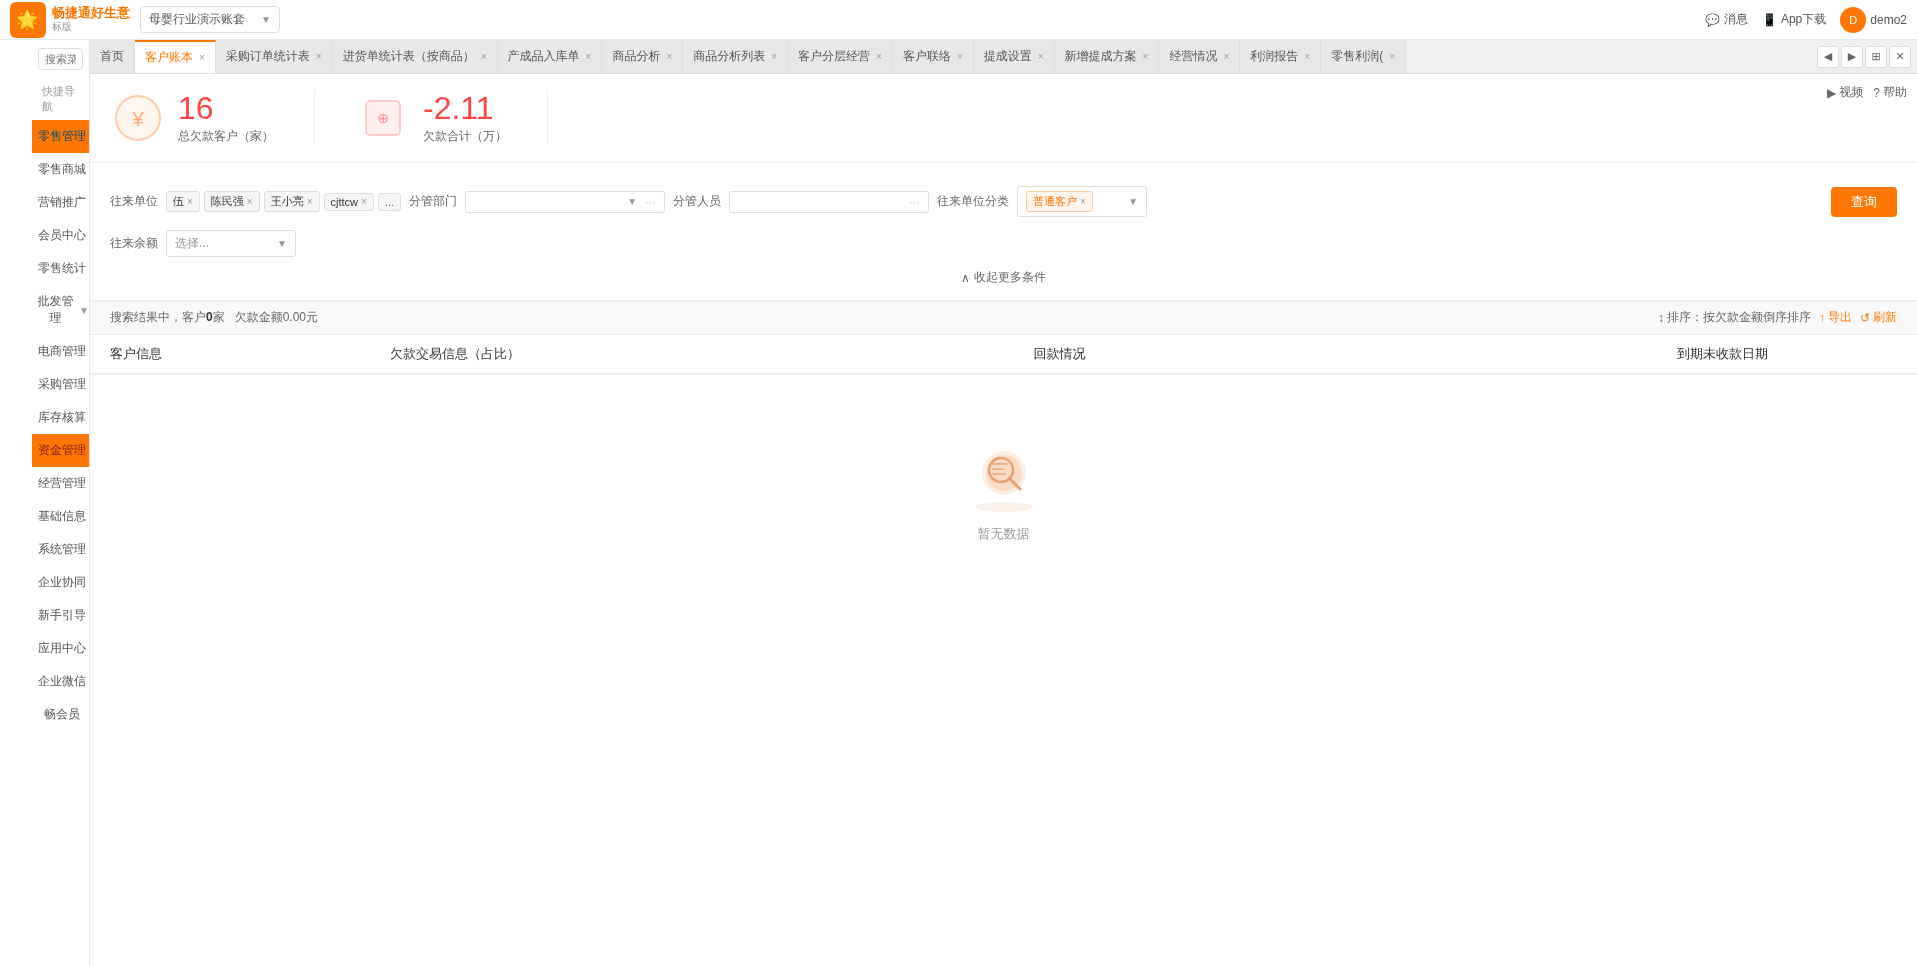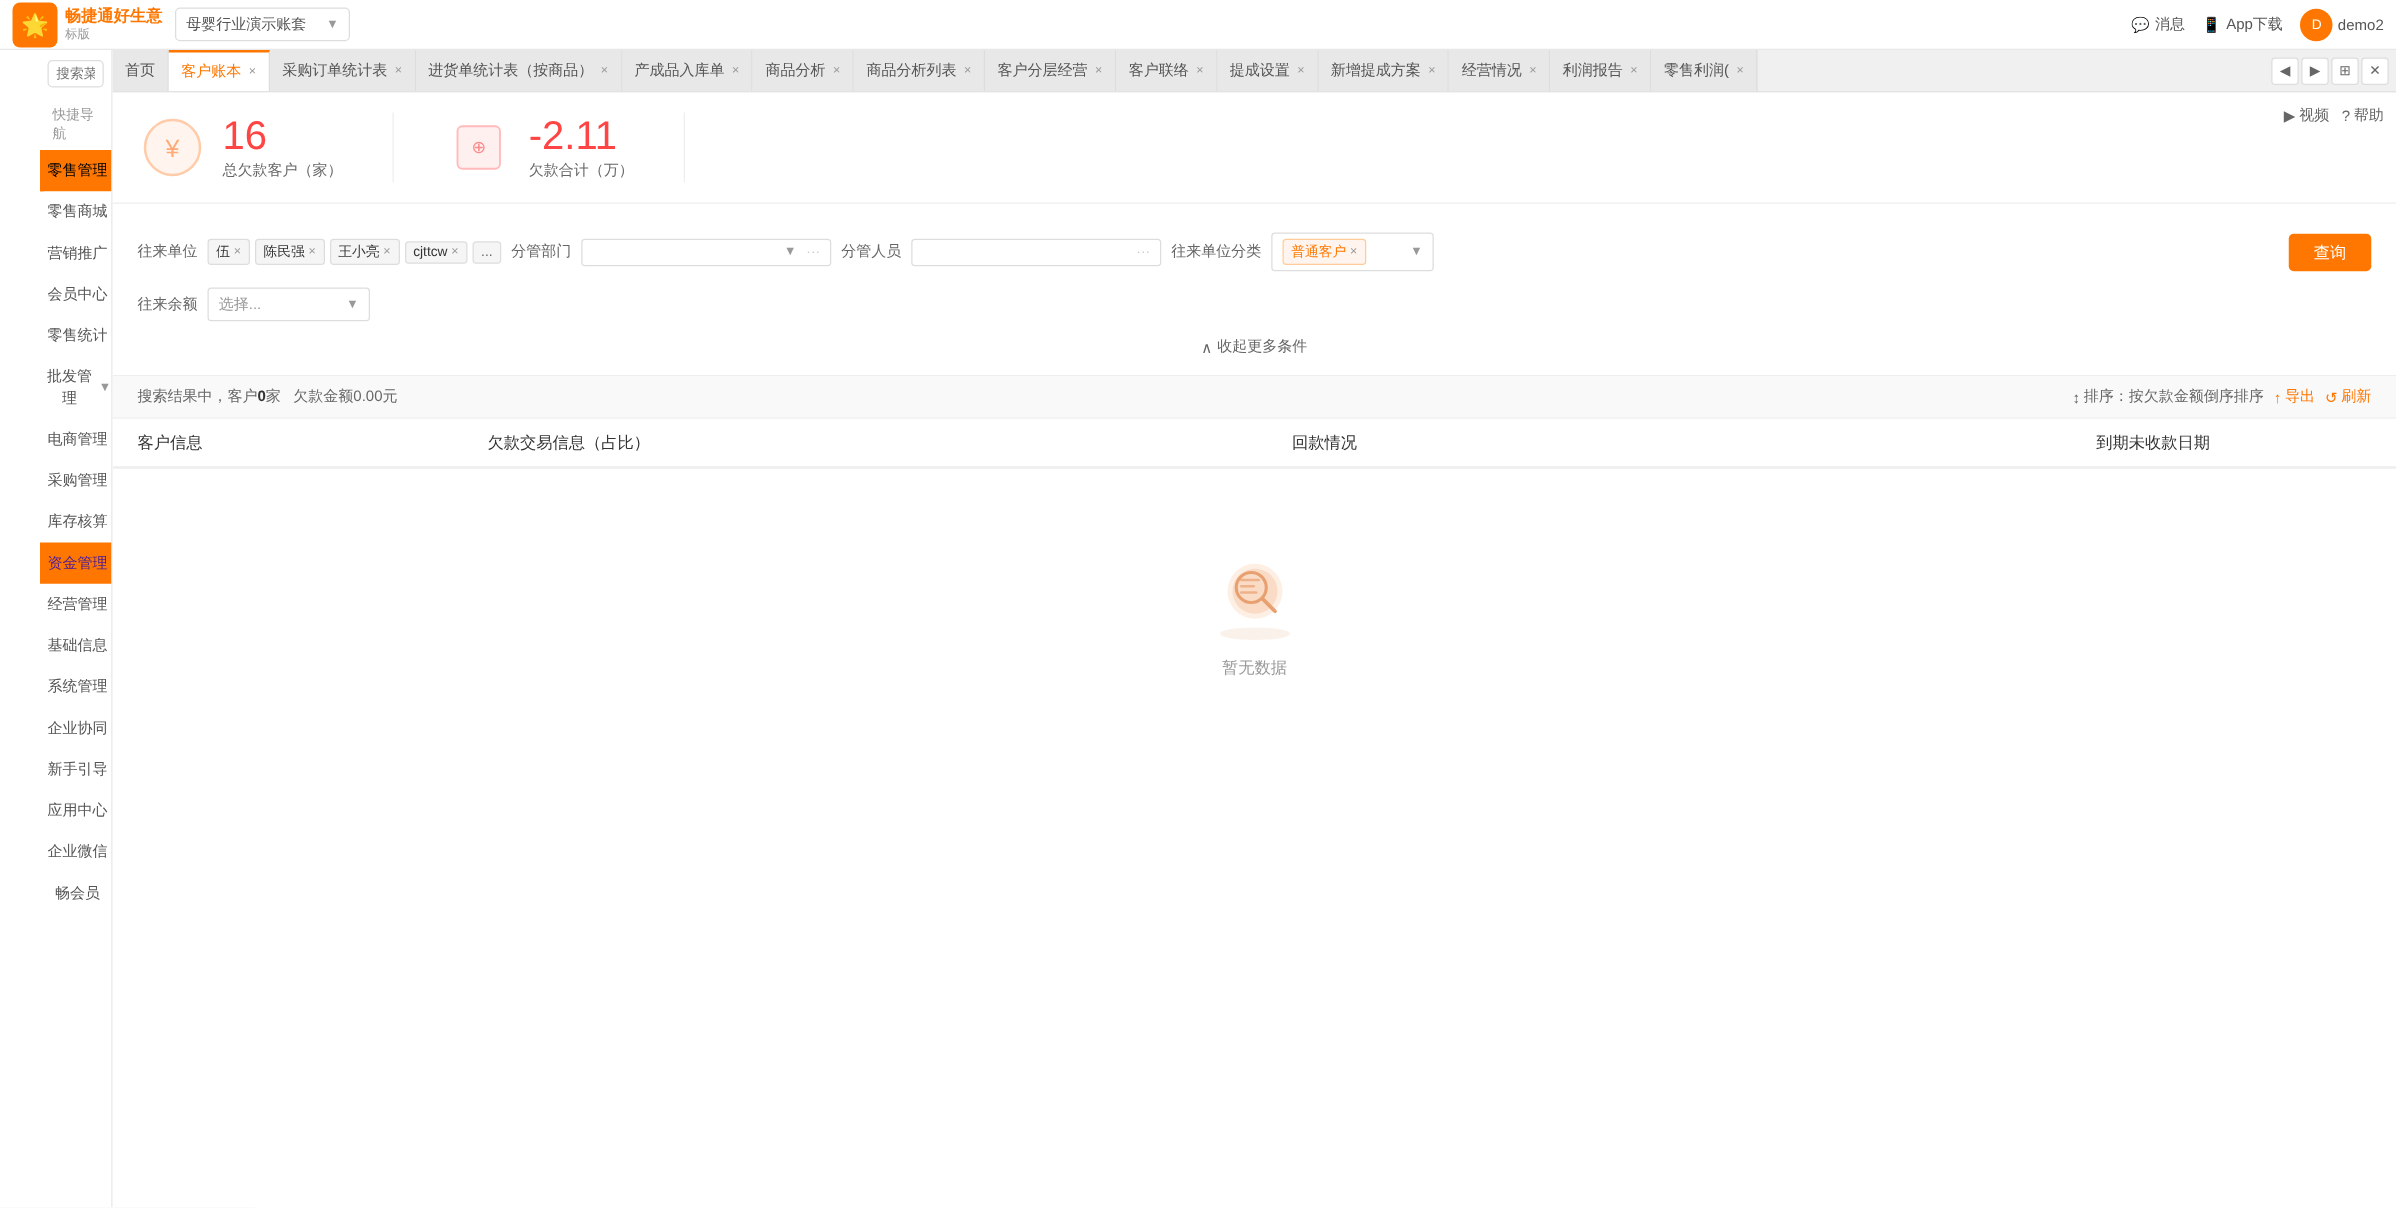--- a/index.html
+++ b/index.html
@@ -30,21 +30,21 @@
     .tab.active { background: #fff; color: #ff7700; border-top: 2px solid #ff7700; }
     .tab-close { font-size: 10px; color: #999; margin-left: 2px; cursor: pointer; }
     .tab-bar-end { margin-left: auto; display: flex; align-items: center; gap: 2px; padding-right: 6px; }
     .tab-nav-btn { width: 22px; height: 22px; border: 1px solid #ddd; background: #fff; border-radius: 3px; cursor: pointer; display: flex; align-items: center; justify-content: center; font-size: 11px; color: #666; }
 
     
     .sidebar-search { padding: 8px 6px; }
     .sidebar-search-input { width: 100%; padding: 4px 6px; border: 1px solid #ddd; border-radius: 4px; font-size: 11px; }
     .sidebar-nav-label { padding: 6px 10px; font-size: 11px; color: #999; cursor: pointer; display: flex; align-items: center; gap: 4px; }
     .sidebar-item { padding: 8px 0; text-align: center; font-size: 12px; color: #555; cursor: pointer; border-left: 3px solid transparent; }
-    .sidebar-item.active { background: #ff7700; color: #000000; border-left-color: #ff7700; }
+    .sidebar-item.active { background: #ff7700; color: #0c4a6e; border-left-color: #ff7700; }
     .sidebar-item .menu-arrow { font-size: 10px; color: #999; }
     .sidebar-item-with-arrow { display: flex; align-items: center; justify-content: center; gap: 3px; }
 
     
     .stats-area { background: #fff; padding: 16px 20px; display: flex; align-items: center; gap: 0; border-bottom: 1px solid #eee; flex-shrink: 0; position: relative; }
     .stat-block { display: flex; align-items: center; gap: 12px; padding: 0 40px; border-right: 1px solid #eee; }
     .stat-block:first-child { padding-left: 0; }
     .stat-icon { width: 56px; height: 56px; display: flex; align-items: center; justify-content: center; }
     .stat-icon svg { width: 50px; height: 50px; }
     .stat-info { }
@@ -138,21 +138,21 @@
       <div class="sidebar-item">零售商城</div>
       <div class="sidebar-item">营销推广</div>
       <div class="sidebar-item">会员中心</div>
       <div class="sidebar-item">零售统计</div>
       <div class="sidebar-item">
         <div class="sidebar-item-with-arrow">批发管理 <span class="menu-arrow">▼</span></div>
       </div>
       <div class="sidebar-item">电商管理</div>
       <div class="sidebar-item">采购管理</div>
       <div class="sidebar-item">库存核算</div>
-      <div class="sidebar-item" style="background:#ff7700;color:#4c1d95;">资金管理</div>
+      <div class="sidebar-item" style="background:#ff7700;color:#7f1d1d;">资金管理</div>
       <div class="sidebar-item">经营管理</div>
       <div class="sidebar-item">基础信息</div>
       <div class="sidebar-item">系统管理</div>
       <div class="sidebar-item">企业协同</div>
       <div class="sidebar-item">新手引导</div>
       <div class="sidebar-item">应用中心</div>
       <div class="sidebar-item">企业微信</div>
       <div class="sidebar-item">畅会员</div>
     </div>
 

